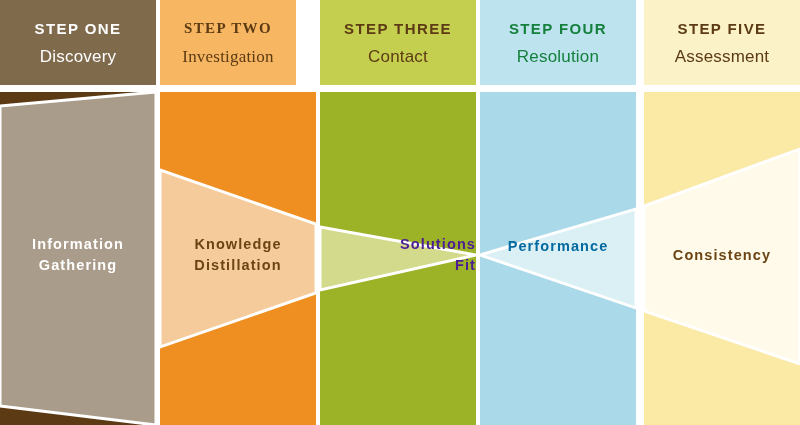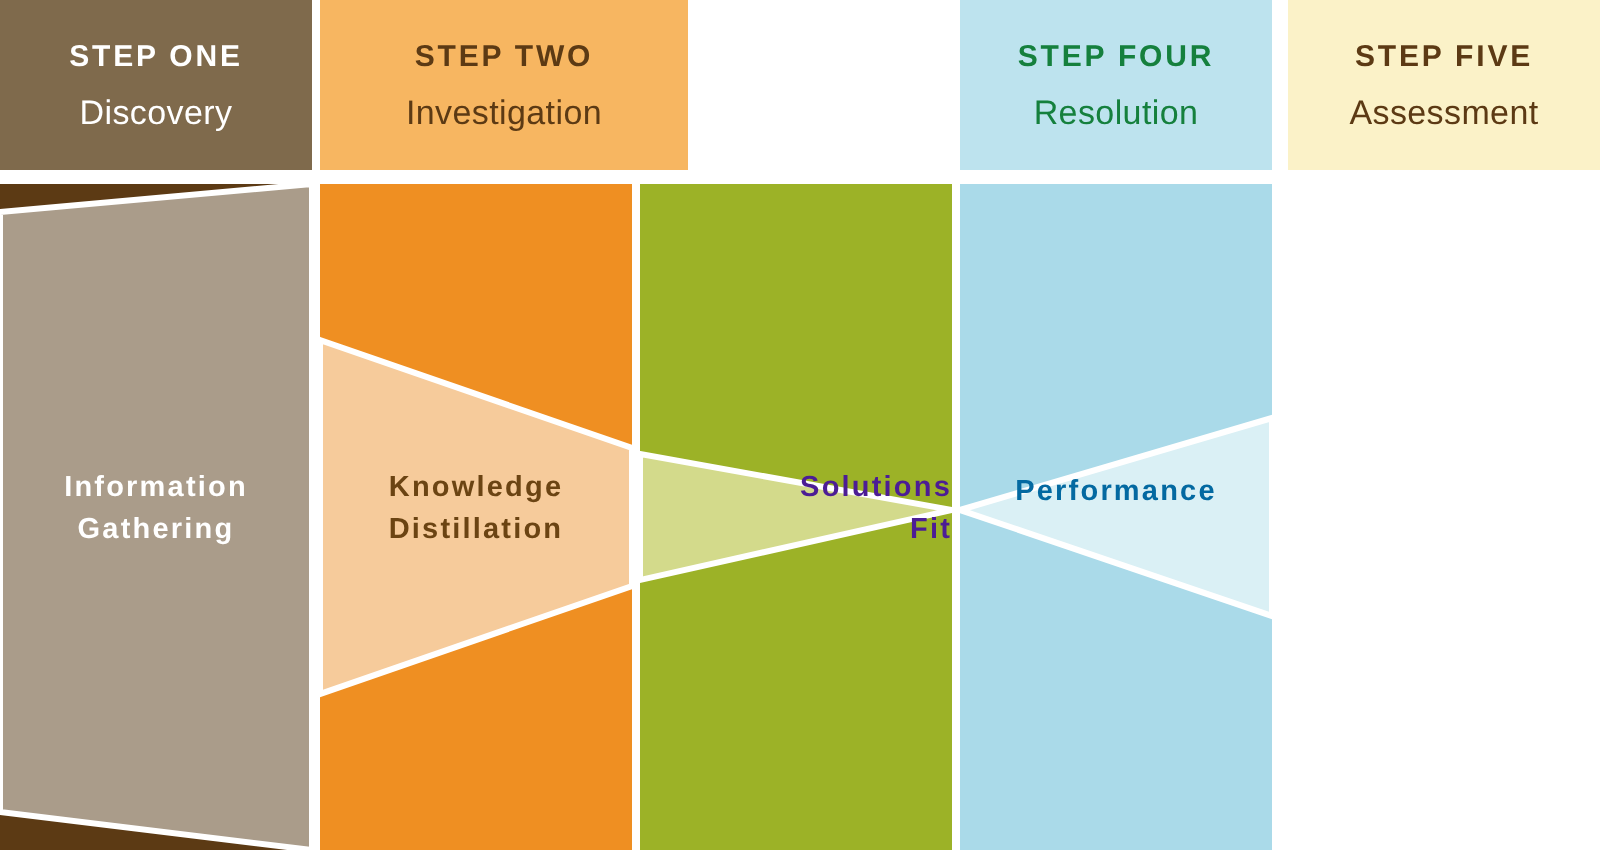--- a/index.html
+++ b/index.html
@@ -56,35 +56,39 @@
         <svg viewBox="0 0 156 333" preserveAspectRatio="none">
           <polygon points="0,14 156,0 156,333 0,314" fill="#aa9c8a" stroke="#ffffff" stroke-width="3"></polygon>
         </svg>
         <div class="body-label" style="width: 156px; color: rgb(255, 255, 255); top: 142px; height: 42px; text-align: right;">
           <span>Information</span>
           <span>Gathering</span>
         </div>
       </div>
     </div>
     <div class="col" style="left: 160px; width: 156px;">
-      <div class="header" style="background: rgb(247, 182, 97); color: rgb(92, 58, 20); width: 184px;">
+      <div class="header" style="background: rgb(247, 182, 97); color: rgb(92, 58, 20); width: 136px; font-family: Liberation Serif, serif;">
         <div class="step-kicker">STEP TWO</div>
         <div class="step-name">Investigation</div>
       </div>
       <div class="body-cell" style="width: 156px; background: rgb(239, 143, 34);">
         <svg viewBox="0 0 156 333" preserveAspectRatio="none">
           <polygon points="0,78 156,132 156,201 0,255" fill="#f6cb9b" stroke="#ffffff" stroke-width="3"></polygon>
         </svg>
         <div class="body-label" style="width: 156px; color: rgb(107, 68, 19); top: 142px; height: 42px;">
           <span>Knowledge</span>
           <span>Distillation</span>
         </div>
       </div>
     </div>
     <div class="col" style="left: 320px; width: 156px;">
+      <div class="header" style="background: rgb(197, 207, 79); color: rgb(92, 58, 20); width: 156px;">
+        <div class="step-kicker">STEP THREE</div>
+        <div class="step-name">Contact</div>
+      </div>
       <div class="body-cell" style="width: 156px; background: rgb(156, 178, 39);">
         <svg viewBox="0 0 156 333" preserveAspectRatio="none">
           <polygon points="0,135 156,163 156,163 0,198" fill="#d3da8b" stroke="#ffffff" stroke-width="3"></polygon>
         </svg>
         <div class="body-label" style="width: 156px; color: #4c1d95; top: 142px; height: 42px; align-items: flex-end;">
           <span>Solutions</span>
           <span>Fit</span>
         </div>
       </div>
     </div>
@@ -100,14 +104,22 @@
         <div class="body-label" style="width: 156px; color: #0369a1; top: 144px; height: 21px;">
           <span>Performance</span>
         </div>
       </div>
     </div>
     <div class="col" style="left: 644px; width: 156px;">
       <div class="header" style="background: rgb(251, 242, 200); color: rgb(92, 58, 20); width: 156px; text-align: center;">
         <div class="step-kicker">STEP FIVE</div>
         <div class="step-name">Assessment</div>
       </div>
+      <div class="body-cell" style="width: 156px; background: rgb(251, 234, 166);">
+        <svg viewBox="0 0 156 333" preserveAspectRatio="none">
+          <polygon points="0,114 156,57 156,272 0,219" fill="#fffaea" stroke="#ffffff" stroke-width="3"></polygon>
+        </svg>
+        <div class="body-label" style="width: 156px; color: rgb(107, 68, 19); top: 152.5px; height: 21px;">
+          <span>Consistency</span>
+        </div>
+      </div>
     </div>
   </div>
 
 </body></html>

